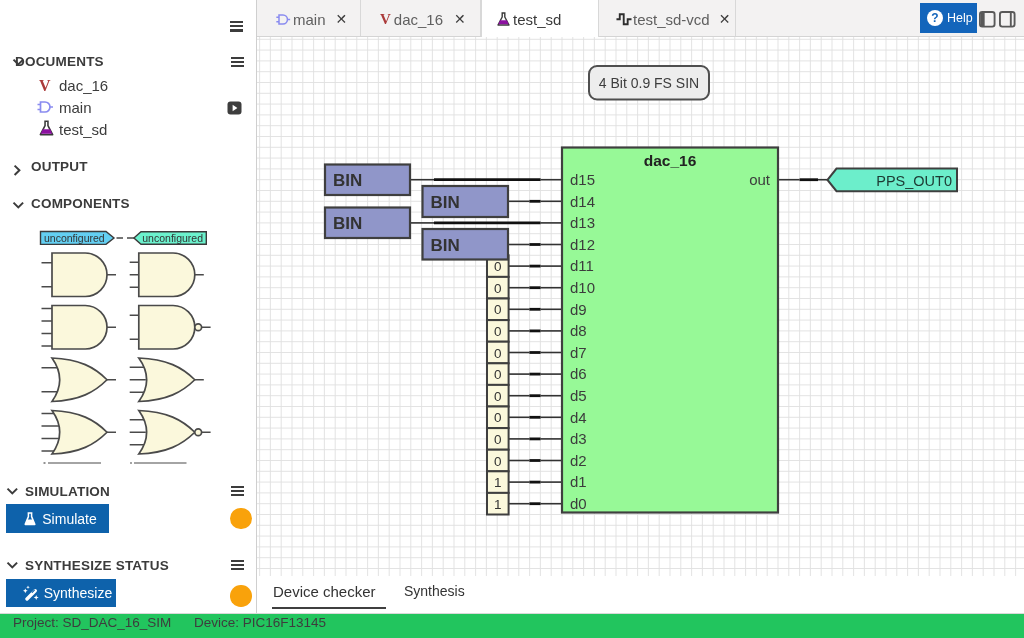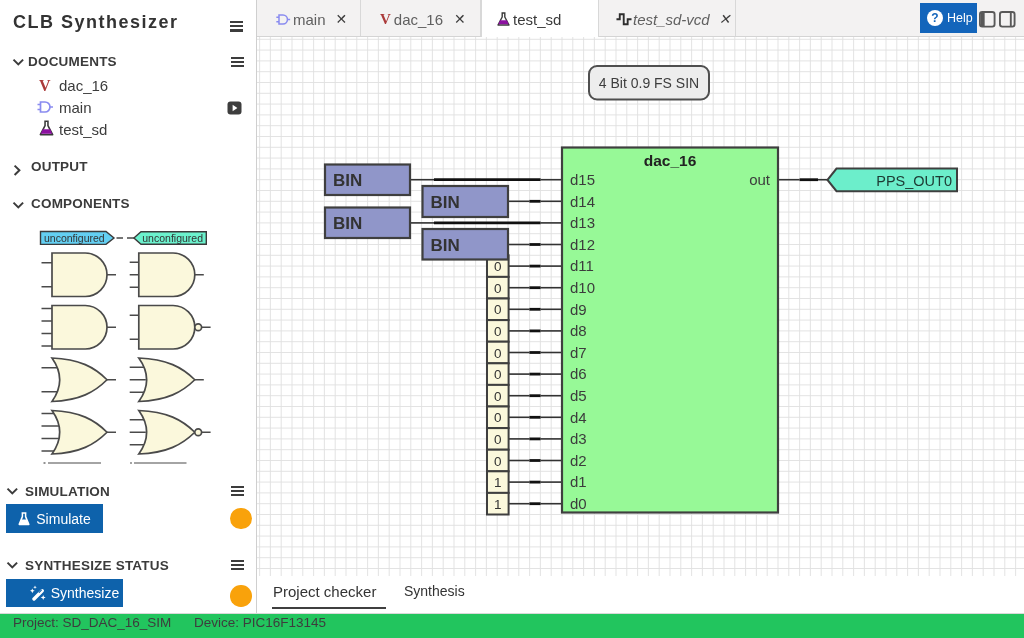--- a/index.html
+++ b/index.html
@@ -24,31 +24,30 @@
   #btabs{left:257px;top:576px;width:767px;height:37px;background:#fff;}
   
   #status{left:0;top:613px;width:1024px;height:25px;background:#22c55e;border-top:1px solid #d9d9d9;
     font-size:13.5px;color:#3d3d3d;}
 </style>
 </head>
 <body>
 <div id="root">
 
   <div id="sidebar" class="abs">
-    <div class="abs title">CLB Synthesizer</div>
     <div class="abs burger" style="left:230px;top:20.5px;width:13px;">
         <div style="height:2.2px;margin-bottom:2.3px"></div>
         <div style="height:2.2px;margin-bottom:2.3px"></div>
         <div style="height:2.2px"></div>
       </div>
 
     <svg class="abs" style="left:11.5px;top:58px" width="13" height="9">
         <path d="M1.5 1.6 L6.3 6.4 L11.1 1.6" stroke="#3c3c3c" stroke-width="2" fill="none"></path>
       </svg>
-    <div class="abs hdr" style="left:28px;top:54px;">DOCUMENTS</div>
+    <div class="abs hdr" style="left:15px;top:54px;">DOCUMENTS</div>
     <div class="abs burger" style="left:231px;top:57px;">
         <div></div>
         <div></div>
         <div></div>
       </div>
 
     <div class="abs" style="left:39px;top:77px;width:14px;height:15px;font-family:'Liberation Serif',serif;font-weight:bold;font-size:16px;color:#ab3a3a;">V</div>
     <div class="abs item" style="left:59px;top:77px;">dac_16</div>
 
     <svg class="abs" style="left:36px;top:99px" width="18" height="16" viewBox="0 0 18 16">
@@ -139,38 +138,38 @@
 
     <svg class="abs" style="left:5.5px;top:487px" width="13" height="9">
         <path d="M1.5 1.6 L6.3 6.4 L11.1 1.6" stroke="#3c3c3c" stroke-width="2" fill="none"></path>
       </svg>
     <div class="abs hdr" style="left:25px;top:484px;text-align:center;">SIMULATION</div>
     <div class="abs burger" style="left:231px;top:486px;">
         <div></div>
         <div></div>
         <div></div>
       </div>
-    <div class="abs" style="left:6px;top:504px;width:97px;height:29px;padding-left:0;background:#0e62ab;color:#fff;display:flex;align-items:center;justify-content:center;font-size:14px;">
+    <div class="abs" style="left:6px;top:504px;width:97px;height:29px;padding-left:6px;background:#0e62ab;color:#fff;display:flex;align-items:center;justify-content:center;font-size:14px;">
       <svg width="12" height="14" viewBox="0 0 12 14" style="margin-right:6px">
           <path d="M3.6 1 H8.4 M4.4 1 V4.6 L1.2 12.4 H10.8 L7.6 4.6 V1" fill="none" stroke="#fff" stroke-width="1.5" stroke-linejoin="round"></path>
           <path d="M3.4 7.5 L1.6 11.9 H10.4 L8.6 7.5 Z" fill="#fff" stroke="none"></path>
         </svg>
       Simulate</div>
     <div class="abs" style="left:230px;top:507.5px;width:21.5px;height:21.5px;border-radius:50%;background:#f9a20b;"></div>
 
     <svg class="abs" style="left:5.5px;top:561px" width="13" height="9">
         <path d="M1.5 1.6 L6.3 6.4 L11.1 1.6" stroke="#3c3c3c" stroke-width="2" fill="none"></path>
       </svg>
     <div class="abs hdr" style="left:25px;top:558px;">SYNTHESIZE STATUS</div>
     <div class="abs burger" style="left:231px;top:560px;">
         <div></div>
         <div></div>
         <div></div>
       </div>
-    <div class="abs" style="left:6px;top:579px;width:97px;height:28px;padding-left:20px;background:#0e62ab;color:#fff;display:flex;align-items:center;justify-content:center;font-size:14px;">
+    <div class="abs" style="left:6px;top:579px;width:97px;height:28px;padding-left:13px;background:#0e62ab;color:#fff;display:flex;align-items:center;justify-content:center;font-size:14px;">
       <svg width="16" height="16" viewBox="0 0 16 16" style="margin-right:5px">
         <line x1="4" y1="14" x2="12.2" y2="5.8" stroke="#fff" stroke-width="3.4" stroke-linecap="round"></line>
         <line x1="9.2" y1="7.4" x2="11.4" y2="5.2" stroke="#0e62ab" stroke-width="1.1" stroke-linecap="round"></line>
         <path d="M5 0.4 l0.5 1.3 1.3 0.5 -1.3 0.5 -0.5 1.3 -0.5 -1.3 -1.3 -0.5 1.3 -0.5 Z" fill="#fff"></path>
         <path d="M2.3 3.4 l0.7 1.7 1.7 0.7 -1.7 0.7 -0.7 1.7 -0.7 -1.7 -1.7 -0.7 1.7 -0.7 Z" fill="#fff"></path>
         <path d="M13.2 10 l0.7 1.8 1.8 0.7 -1.8 0.7 -0.7 1.8 -0.7 -1.8 -1.8 -0.7 1.8 -0.7 Z" fill="#fff"></path>
       </svg>
       Synthesize</div>
     <div class="abs" style="left:230px;top:585px;width:21.5px;height:21.5px;border-radius:50%;background:#f9a20b;"></div>
   </div>
@@ -189,21 +188,21 @@
       <span style="margin-left:3px">dac_16</span>
         <span class="x" style="margin-left:11px">✕</span>
     </div>
     <div class="tab active" style="width:118px;">
       <svg style="margin-left:13px" width="17" height="17" viewBox="0 0 17 17">
         <path d="M6.5 2 H10.5 M7.2 2 V6 L3 14 H14 L9.8 6 V2" fill="none" stroke="#3a3a3a" stroke-width="1.4" stroke-linejoin="round"></path>
         <path d="M5.1 9.2 L3.3 13.3 H13.7 L11.9 9.2 Z" fill="#8c10a0" stroke="none"></path>
       </svg>
       <span style="margin-left:1px">test_sd</span>
     </div>
-    <div class="tab" style="width:137px;font-style:italic;">
+    <div class="tab" style="width:137px;">
       <svg style="margin-left:17px;margin-top:1px" width="16" height="12.5" viewBox="0 0 17 13">
         <path d="M0.5 6.5 H4 V1.2 H8.2 V11.8 H12.4 V6.5 H16.5" fill="none" stroke="#2e2e2e" stroke-width="2"></path>
       </svg>
       <span style="margin-left:1px">test_sd-vcd</span>
         <span class="x" style="margin-left:9px">✕</span>
     </div>
   </div>
 
   <div class="abs" style="left:920px;top:3px;width:57px;height:30px;background:#1365bb;color:#fff;display:flex;align-items:center;font-size:12.5px;">
     <span style="margin-left:7px;width:16px;height:16px;border-radius:50%;background:#fff;color:#1365bb;font-weight:bold;font-size:12px;display:flex;align-items:center;justify-content:center;">?</span>
@@ -462,21 +461,21 @@
       <text x="430.5" y="207.5">BIN</text>
       <text x="333" y="229">BIN</text>
       <text x="430.5" y="250.5">BIN</text>
     </g>
 
     <polygon points="827.5,179.9 836.5,168.6 957,168.6 957,191.2 836.5,191.2" fill="#6ceecb" stroke="#3f3f3f" stroke-width="2"></polygon>
     <text x="952" y="185.5" font-size="14.5" fill="#1d3a33" text-anchor="end">PPS_OUT0</text>
   </svg>
 
   <div id="btabs" class="abs">
-    <div class="abs" style="left:16px;top:7px;font-size:15px;color:#333;">Project checker</div>
+    <div class="abs" style="left:16px;top:7px;font-size:15px;color:#333;">Device checker</div>
     <div class="abs" style="left:15px;top:31px;width:114px;height:2px;background:#3f3f3f;"></div>
     <div class="abs" style="left:147px;top:7px;font-size:14px;color:#333;">Synthesis</div>
   </div>
 
   <div id="status" class="abs">
     <div class="abs" style="left:13px;top:1px;">Project: SD_DAC_16_SIM</div>
     <div class="abs" style="left:194px;top:1px;">Device: PIC16F13145</div>
   </div>
 </div>
 

